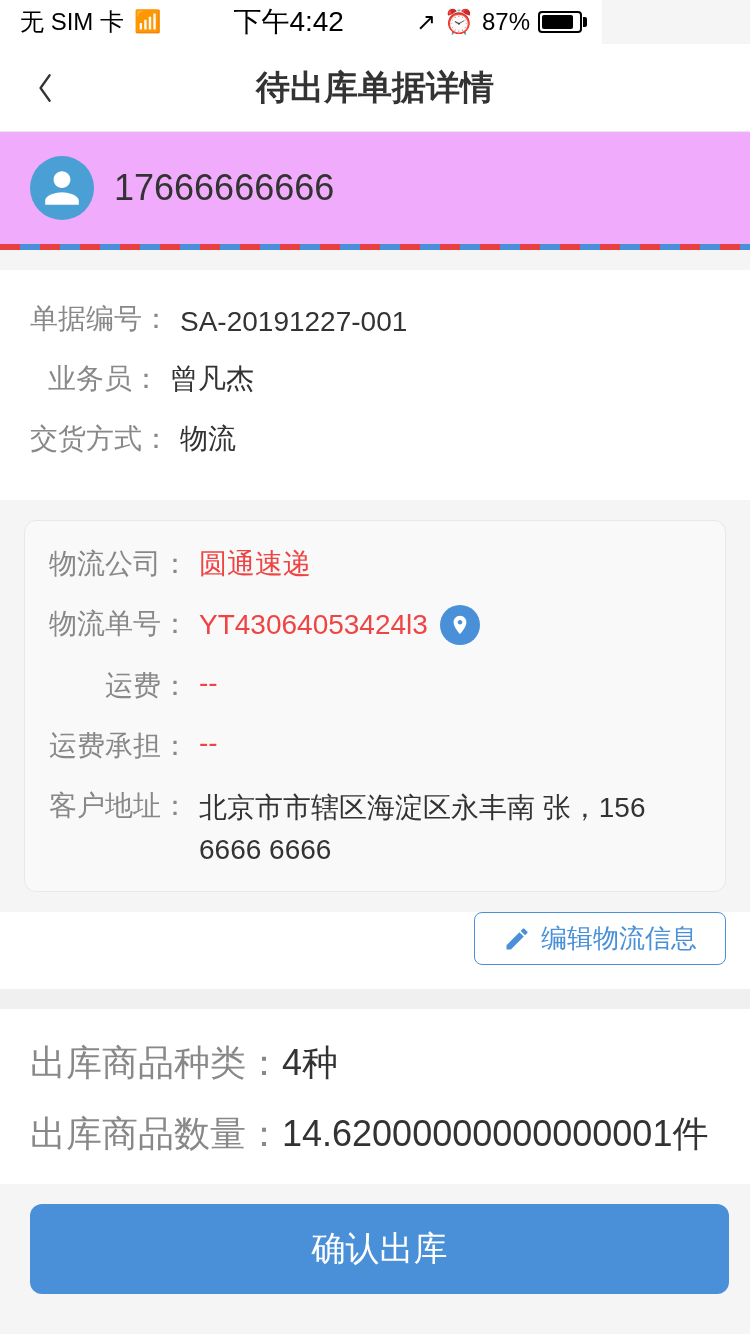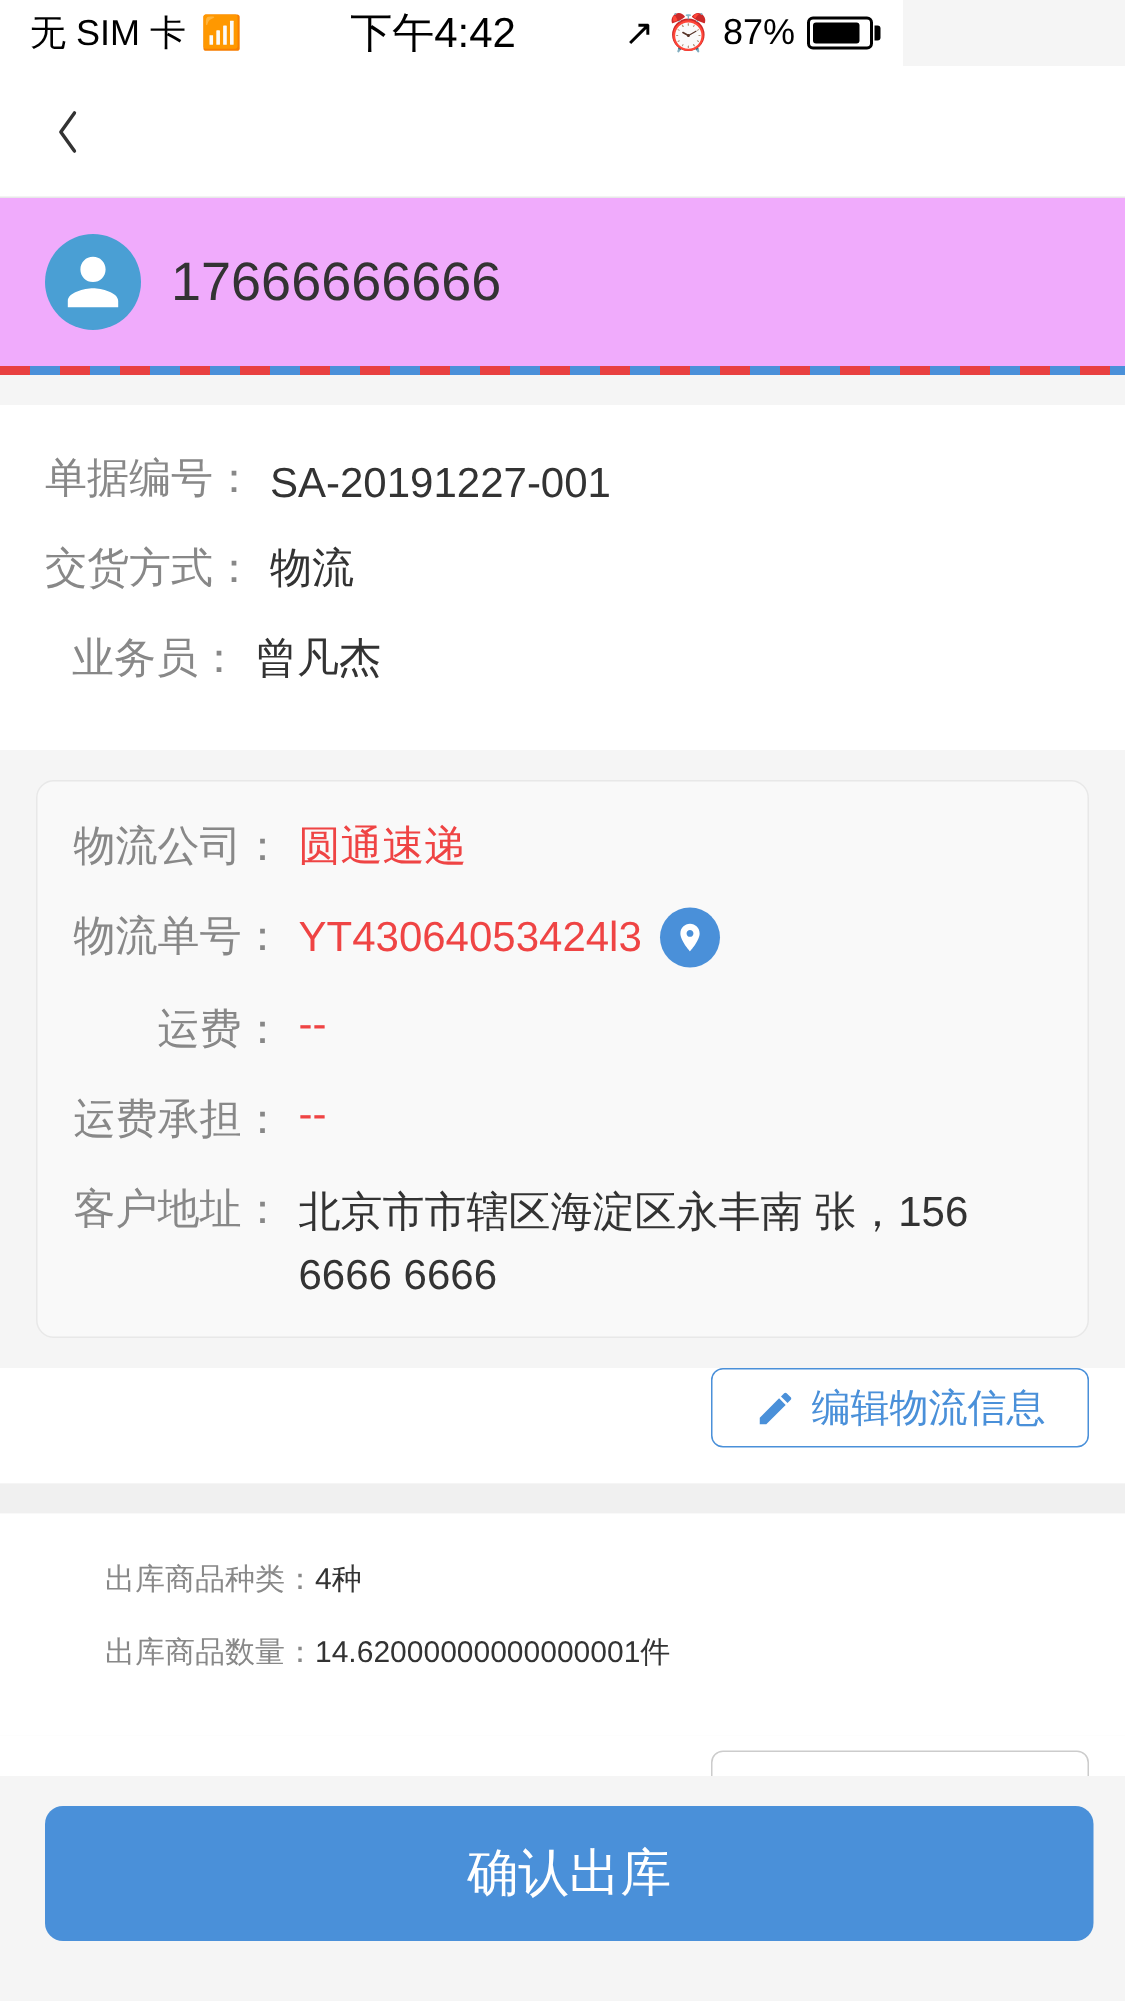--- a/index.html
+++ b/index.html
@@ -172,22 +172,21 @@
 
     
     .products-section {
       background: #fff;
       padding: 30px 30px 20px 30px;
     }
     .product-row {
       display: flex;
       align-items: center;
       margin-bottom: 22px;
-      font-size: 20px;
-      text-align: right;
+      font-size: 36px;
     }
     .product-label {
       color: #888;
       min-width: 180px;
       flex-shrink: 0;
     }
     .product-value { color: #333; }
 
     
     .btn-view-details-wrap {
@@ -253,45 +252,46 @@
     </div>
   </div>
 </div>
 
 <div class="nav-bar">
   <div class="nav-back">
     <svg viewBox="0 0 24 44" fill="none" xmlns="http://www.w3.org/2000/svg">
       <polyline points="16,8 6,22 16,36" stroke="#333" stroke-width="2.5" stroke-linecap="round" stroke-linejoin="round" fill="none"></polyline>
     </svg>
   </div>
+  <span class="nav-title">待出库单据详情</span>
 </div>
 
 <div class="customer-row">
   <div class="avatar-icon">
     <svg viewBox="0 0 24 24" xmlns="http://www.w3.org/2000/svg">
       <path d="M12 12c2.7 0 4.8-2.1 4.8-4.8S14.7 2.4 12 2.4 7.2 4.5 7.2 7.2 9.3 12 12 12zm0 2.4c-3.2 0-9.6 1.6-9.6 4.8v2.4h19.2v-2.4c0-3.2-6.4-4.8-9.6-4.8z"></path>
     </svg>
   </div>
   <span class="customer-phone">17666666666</span>
 </div>
 
 <div class="deco-line"></div>
 
 <div class="info-section">
   <div class="info-row">
     <span class="info-label">单据编号：</span>
     <span class="info-value">SA-20191227-001</span>
   </div>
   <div class="info-row">
+    <span class="info-label">业务员：</span>
+    <span class="info-value">曾凡杰</span>
+  </div>
+  <div class="info-row">
     <span class="info-label">交货方式：</span>
     <span class="info-value">物流</span>
-  </div>
-  <div class="info-row">
-    <span class="info-label">业务员：</span>
-    <span class="info-value">曾凡杰</span>
   </div>
 </div>
 
 <div class="logistics-card">
   <div class="logistics-row">
     <span class="logistics-label">物流公司：</span>
     <span class="logistics-value">圆通速递</span>
   </div>
   <div class="logistics-row">
     <span class="logistics-label">物流单号：</span>

